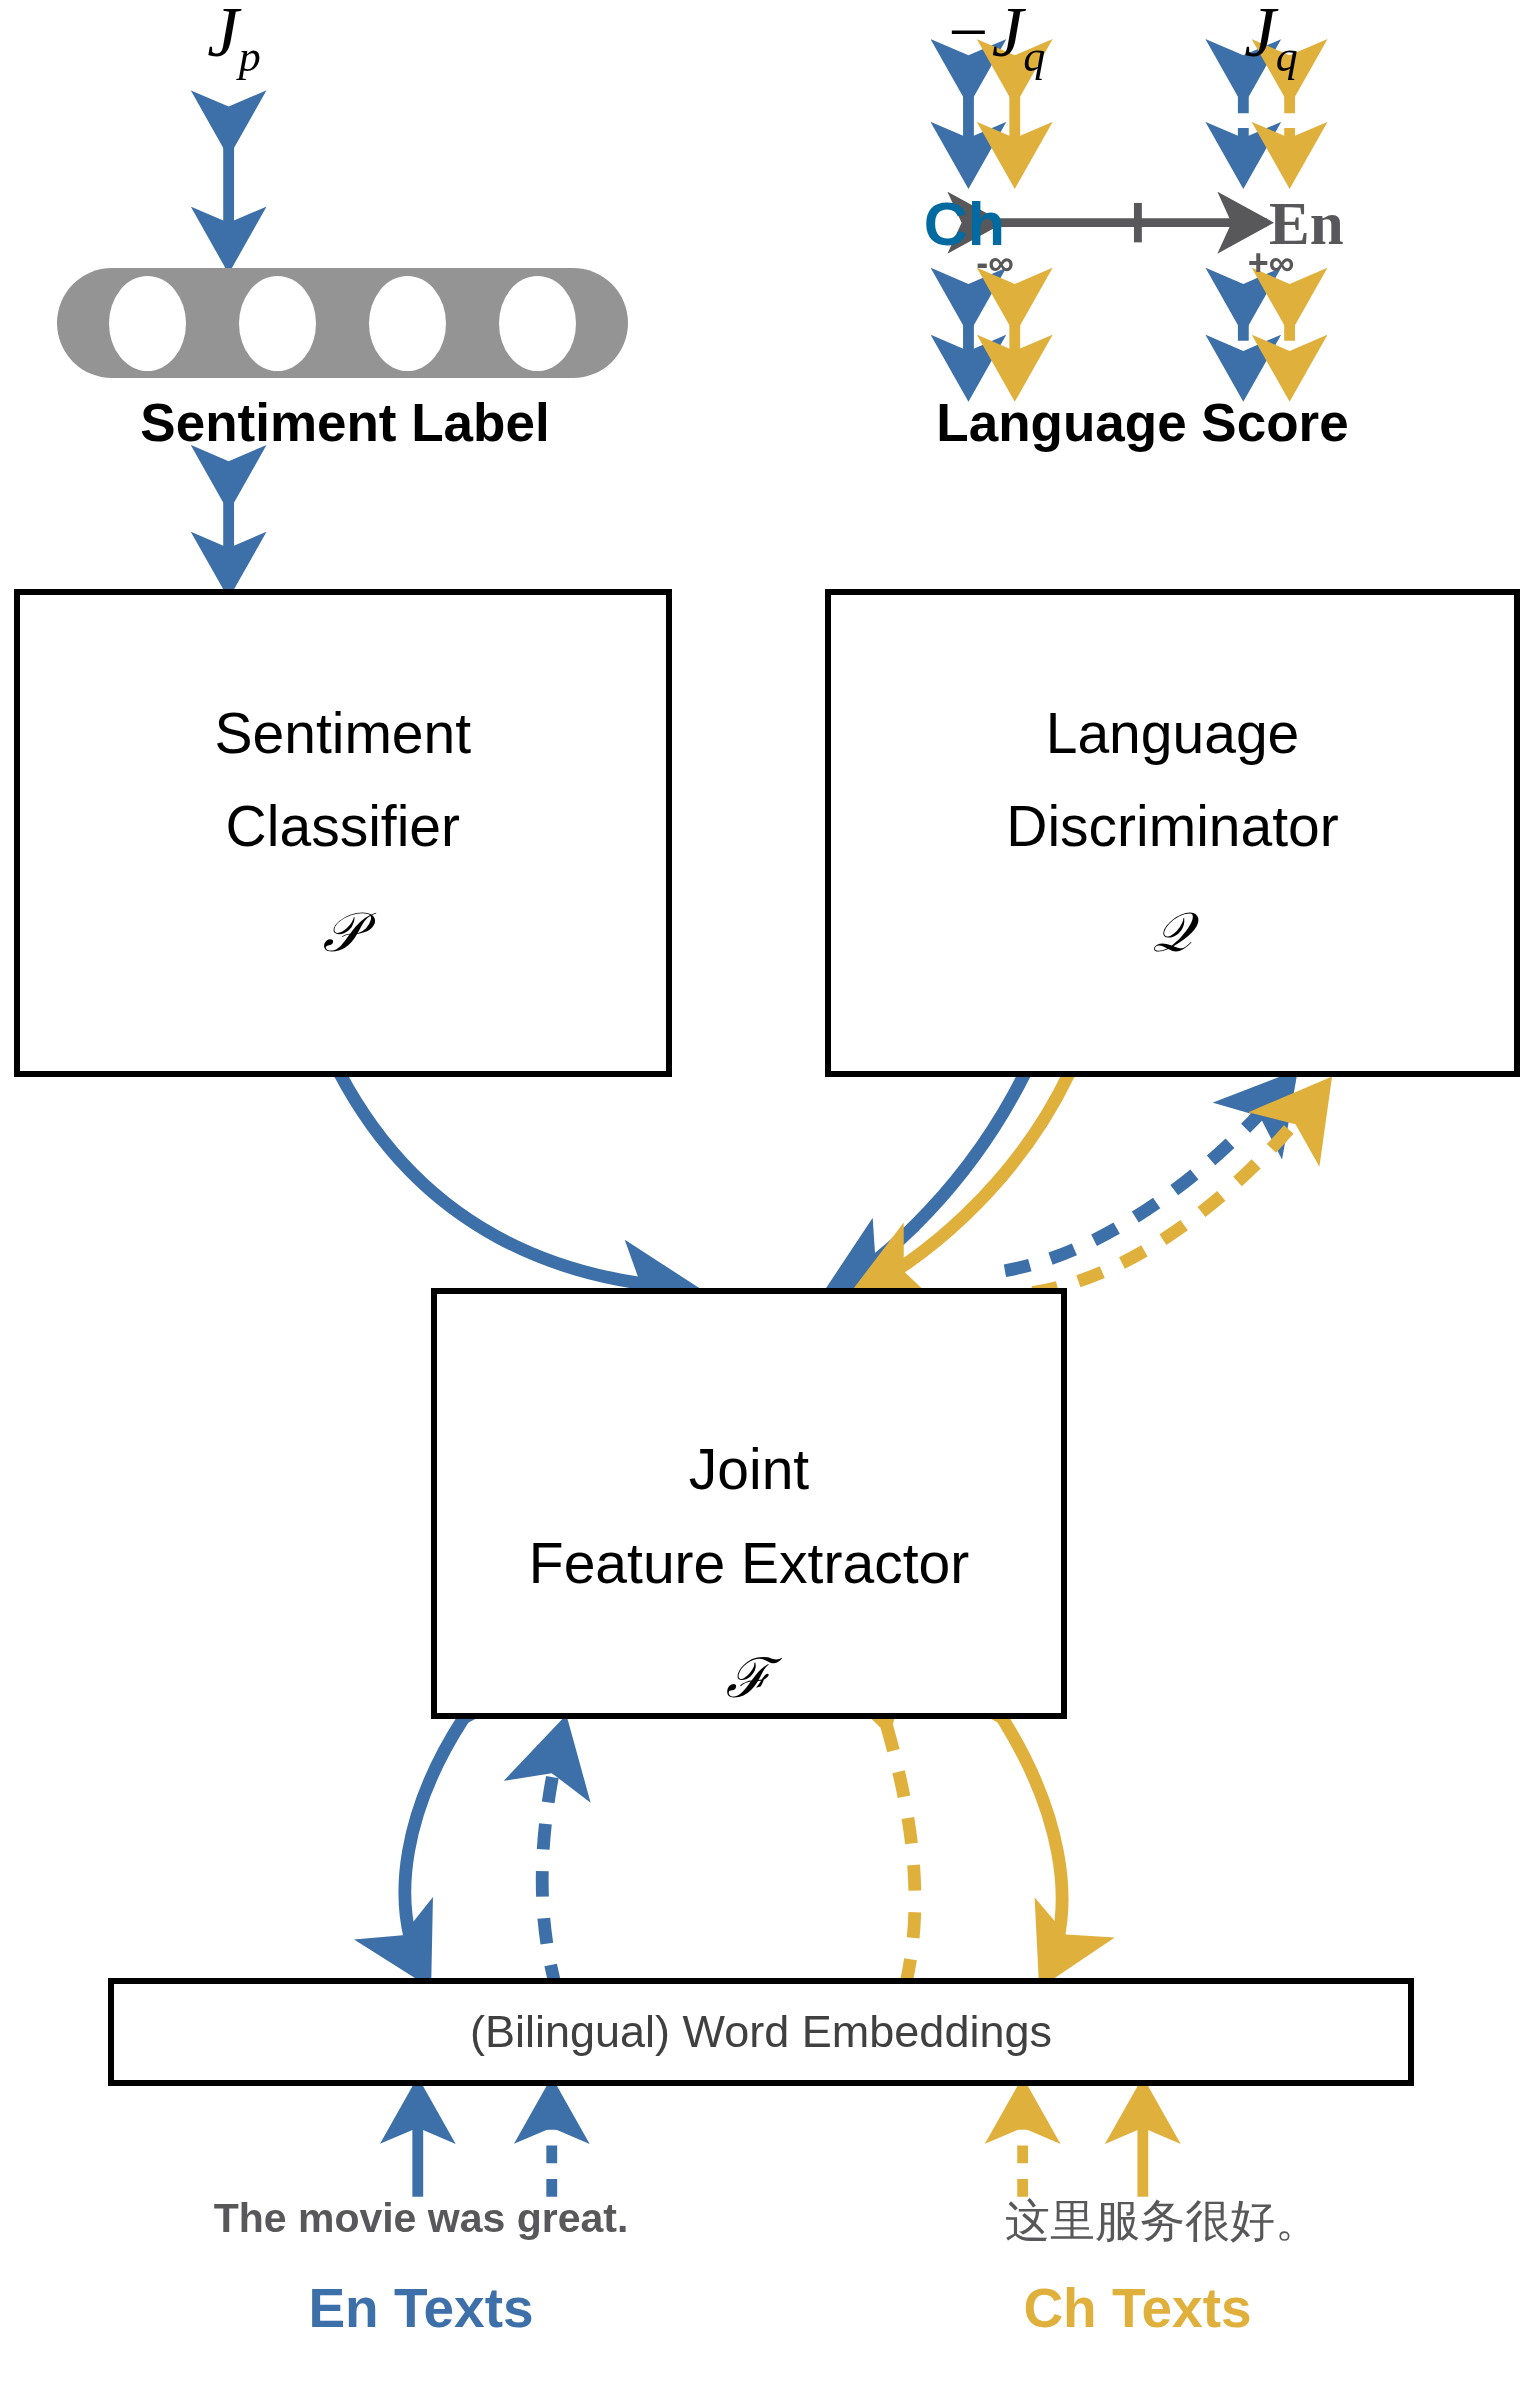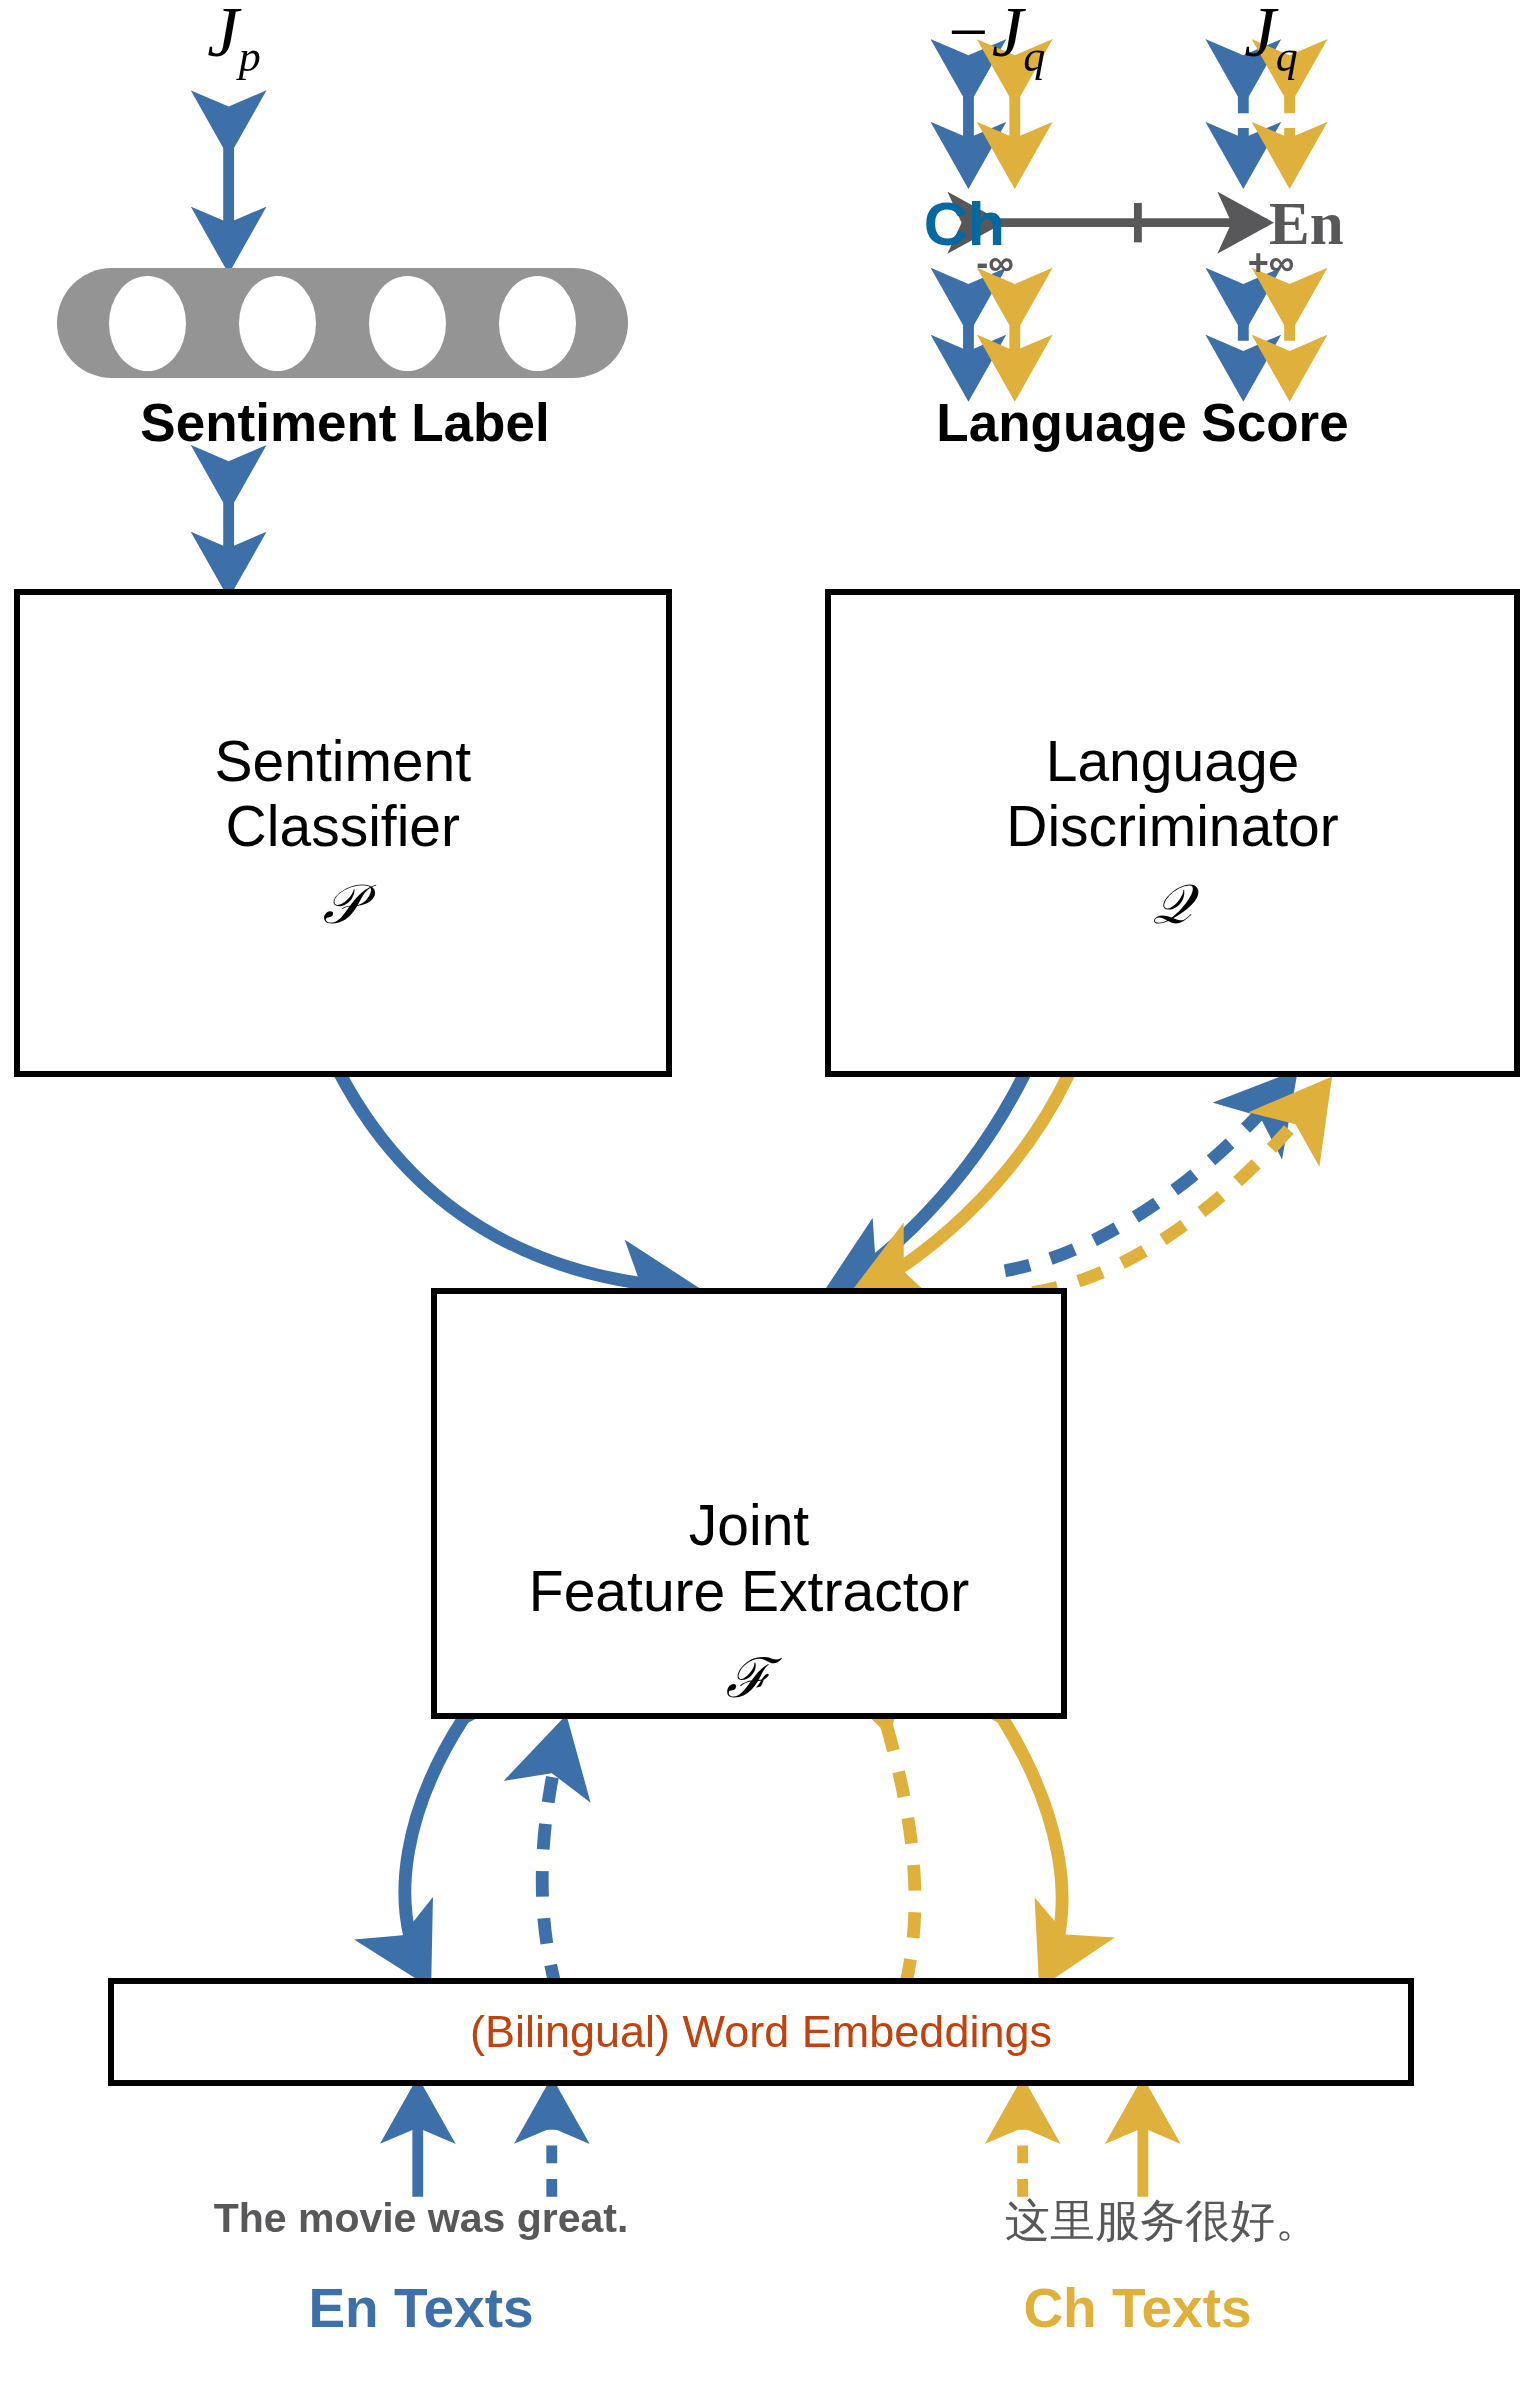--- a/index.html
+++ b/index.html
@@ -26,20 +26,21 @@
   }
   .box {
     position: absolute;
     box-sizing: border-box;
     border: 6.9px solid #000000;
     background: #ffffff;
     display: flex;
     flex-direction: column;
     align-items: center;
     justify-content: center;
+    gap: 28px;
   }
   .box-title {
     font-family: "Liberation Sans", sans-serif;
     font-size: 57px;
     line-height: 1.15;
     color: #000000;
     text-align: center;
     white-space: nowrap;
   }
   .box-symbol {
@@ -98,21 +99,21 @@
   .sample-text-cn {
     font-family: "Liberation Sans", sans-serif;
     font-weight: normal;
     font-size: 45px;
     color: #58585a;
   }
   .embed-label {
     font-family: "Liberation Sans", sans-serif;
     font-weight: normal;
     font-size: 45px;
-    color: #c2410c;
+    color: #404040;
   }
   .pill {
     position: absolute;
     background: #949494;
     border-radius: 89px;
     display: flex;
     align-items: center;
     justify-content: space-around;
   }
   .pill-node {

